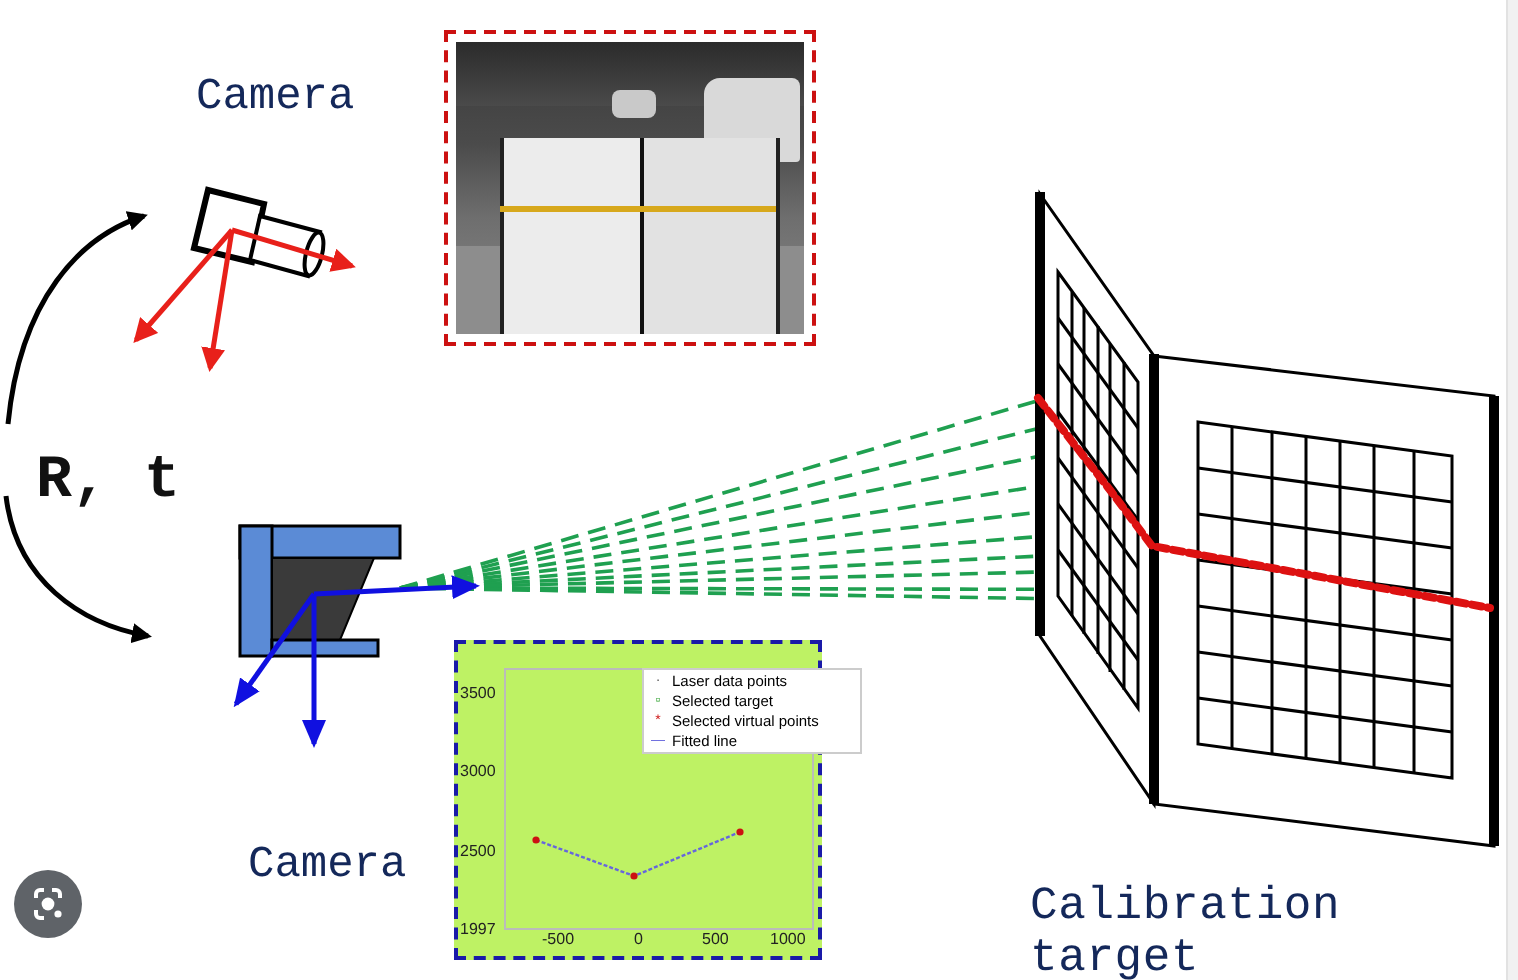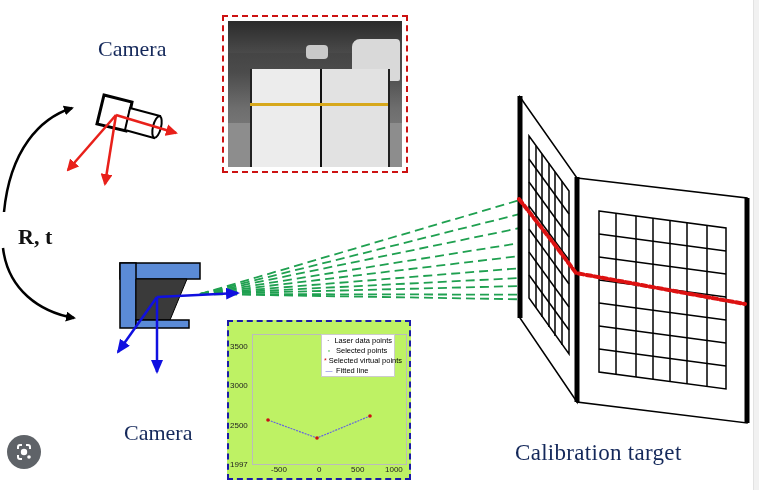--- a/index.html
+++ b/index.html
@@ -1,38 +1,38 @@
 <!DOCTYPE html>
 <html><head>
 <meta charset="utf-8">
 <style>
   html, body { margin: 0; padding: 0; background: #ffffff; }
   #stage { position: relative; width: 759px; height: 490px; overflow: hidden; background: #ffffff; font-family: "DejaVu Serif", serif; }
   #right-strip { position: absolute; right: 0; top: 0; width: 5px; height: 490px; background: #f1f1f1; border-left: 1px solid #e2e2e2; }
   svg { position: absolute; left: 0; top: 0; }
-  .label { position: absolute; color: #14285a; font-family: Liberation Serif, serif; }
+  .label { position: absolute; color: #14285a; font-family: Liberation Mono, monospace; }
   #camera-label { left: 98px; top: 36px; font-size: 22px; }
   #lidar-label { left: 124px; top: 420px; font-size: 22px; }
-  #rt-label { left: 18px; top: 224px; font-size: 22px; font-weight: bold; color: #111; }
+  #rt-label { left: 18px; top: 224px; font-size: 30px; font-weight: bold; color: #111; }
   #target-label { left: 515px; top: 440px; font-size: 23px; letter-spacing: 0.3px; }
   #photo-box { position: absolute; left: 222px; top: 15px; width: 186px; height: 158px; border: 2px dashed #cc1111; box-sizing: border-box; padding: 4px; background: #fff; }
   #photo { width: 100%; height: 100%; position: relative; overflow: hidden;
     background: linear-gradient(180deg, #3a3a3a 0%, #4b4b4b 35%, #6e6e6e 60%, #8a8a8a 100%); }
   #photo .ceiling { position:absolute; left:0; top:0; width:100%; height:22%; background: linear-gradient(180deg,#2b2b2b,#4a4a4a); }
   #photo .van { position:absolute; right:2px; top:18px; width:48px; height:42px; background:#d9d9d9; border-radius: 8px 4px 2px 2px; }
   #photo .car { position:absolute; left:78px; top:24px; width:22px; height:14px; background:#c9c9c9; border-radius: 4px; }
   #photo .floor { position:absolute; left:0; bottom:0; width:100%; height:30%; background:#8d8d8d; }
   #photo .panel-l { position:absolute; left:22px; top:48px; width:70px; height:100px; background:#ececec; transform: skewY(0deg); border-left:2px solid #222; }
   #photo .panel-r { position:absolute; left:92px; top:48px; width:66px; height:100px; background:#e2e2e2; border-left:2px solid #111; border-right:2px solid #222; }
   #photo .tape { position:absolute; left:22px; top:82px; width:138px; height:3px; background:#d7a81c; }
   #plot-box { position: absolute; left: 227px; top: 320px; width: 184px; height: 160px; border: 2px dashed #1a1aa8; box-sizing: border-box; background: #bef264; font-family: "Liberation Sans", sans-serif; }
   #plot-area { position: absolute; left: 23px; top: 12px; width: 155px; height: 131px; border: 1px solid #bbb; box-sizing: border-box; }
   .ytick { position: absolute; left: 1px; font-size: 8px; color: #222; }
   .xtick { position: absolute; top: 143px; font-size: 8px; color: #222; }
-  #legend { position: absolute; left: 92px; top: 12px; width: 74px; height: 43px; border: 1px solid #ccc; background: #fff; font-size: 7.5px; line-height: 10px; padding: 1px 2px; box-sizing: border-box; }
+  #legend { position: absolute; left: 92px; top: 12px; width: 110px; height: 43px; border: 1px solid #ccc; background: #fff; font-size: 7.5px; line-height: 10px; padding: 1px 2px; box-sizing: border-box; }
   .leg-row { display: flex; align-items: center; white-space: nowrap; }
   .leg-sym { display: inline-block; width: 10px; text-align: center; font-size: 7px; margin-right: 2px; }
   #lens-icon { position: absolute; left: 7px; top: 435px; width: 34px; height: 34px; border-radius: 50%; background: #5f6368; }
 </style>
 </head>
 <body>
 
 <div id="stage">
   <div id="right-strip"></div>
 
@@ -161,21 +161,21 @@
     <span class="xtick" style="left:122px">500</span>
     <span class="xtick" style="left:156px">1000</span>
 
     <div id="legend">
       <div class="leg-row">
         <span class="leg-sym" style="color:#555">·</span>
         <span>Laser data points</span>
       </div>
       <div class="leg-row">
         <span class="leg-sym" style="color:#2aa02a">▫</span>
-        <span>Selected points</span>
+        <span>Selected target</span>
       </div>
       <div class="leg-row">
         <span class="leg-sym" style="color:#cc1111">*</span>
         <span>Selected virtual points</span>
       </div>
       <div class="leg-row">
         <span class="leg-sym" style="color:#6666dd">—</span>
         <span>Fitted line</span>
       </div>
     </div>

